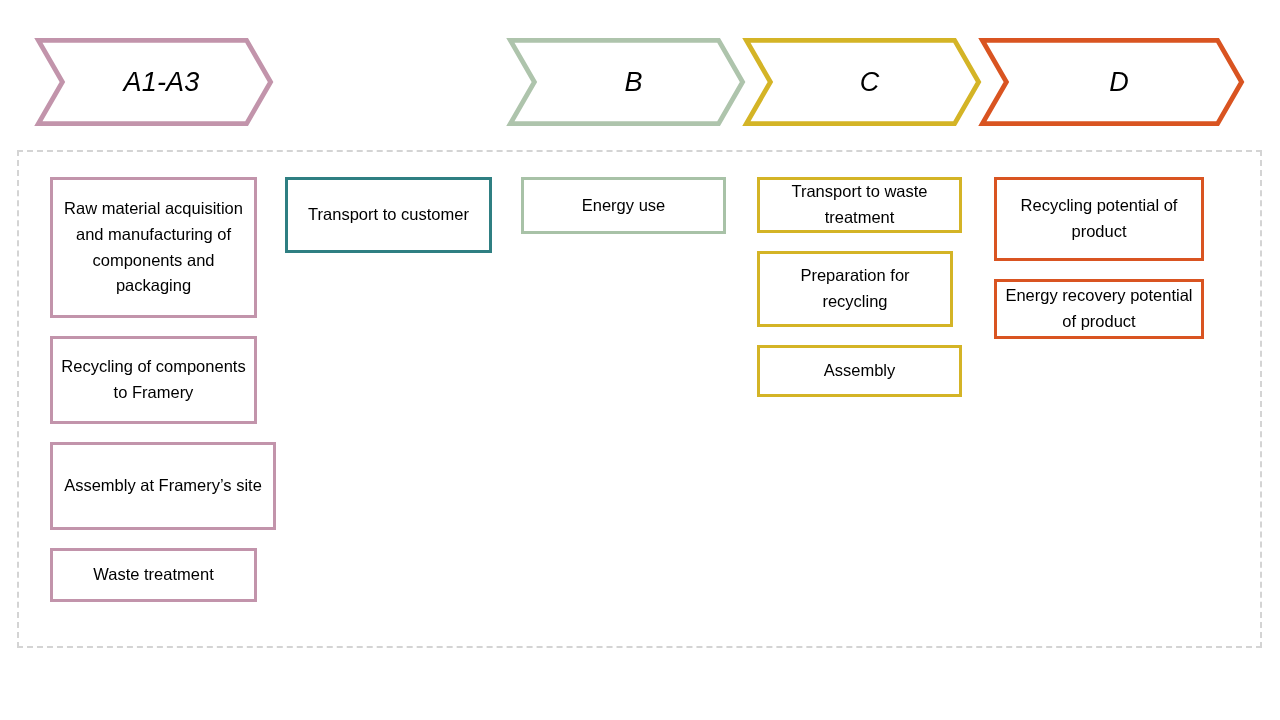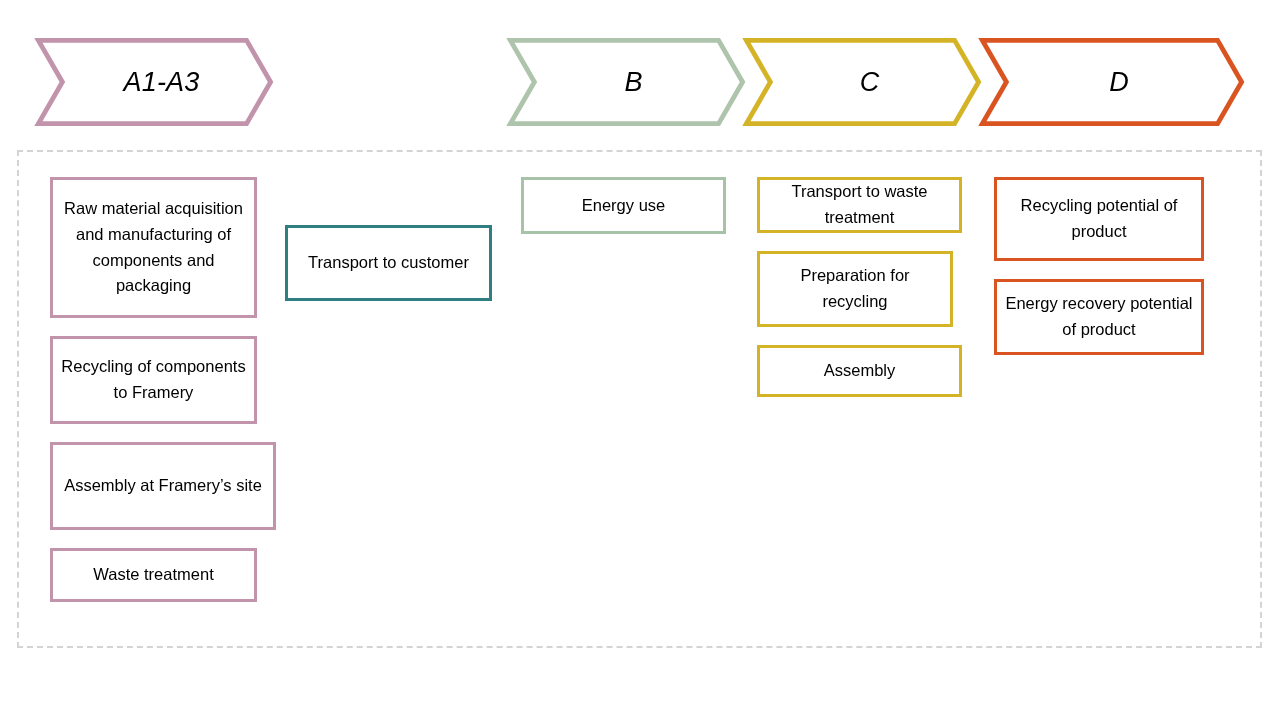--- a/index.html
+++ b/index.html
@@ -127,21 +127,21 @@
         <span>Recycling  of components  to Framery</span>
       </div>
       <div class="module-box" style="width: 226px; height: 88px; border: 3px solid rgb(194, 148, 171);">
         <span>Assembly  at Framery’s site</span>
       </div>
       <div class="module-box" style="width: 207px; height: 54px; border: 3px solid rgb(194, 148, 171);">
         <span>Waste treatment</span>
       </div>
     </div>
     <div class="module-column" style="left: 266px; width: 207px; padding-top: 17px;">
-      <div class="module-box" style="width: 207px; height: 76px; border: 3px solid rgb(47, 127, 130); margin-top: 48px;">
+      <div class="module-box" style="width: 207px; height: 76px; border: 3px solid rgb(47, 127, 130);">
         <span>Transport  to customer</span>
       </div>
     </div>
     <div class="module-column" style="left: 502px; width: 205px; padding-top: 17px;">
       <div class="module-box" style="width: 205px; height: 57px; border: 3px solid rgb(168, 194, 167);">
         <span>Energy use</span>
       </div>
     </div>
     <div class="module-column" style="left: 738px; width: 205px; padding-top: 17px;">
       <div class="module-box" style="width: 205px; height: 56px; border: 3px solid rgb(212, 180, 38);">
@@ -151,17 +151,17 @@
         <span>Preparation  for recycling</span>
       </div>
       <div class="module-box" style="width: 205px; height: 52px; border: 3px solid rgb(212, 180, 38);">
         <span>Assembly</span>
       </div>
     </div>
     <div class="module-column" style="left: 975px; width: 210px; padding-top: 17px;">
       <div class="module-box" style="width: 210px; height: 84px; border: 3px solid rgb(217, 84, 33);">
         <span>Recycling potential of product</span>
       </div>
-      <div class="module-box" style="width: 210px; height: 76px; border: 3px solid rgb(217, 84, 33);">
+      <div class="module-box" style="width: 210px; height: 60px; border: 3px solid rgb(217, 84, 33);">
         <span>Energy recovery potential of product</span>
       </div>
     </div>
   </div>
 
 </body></html>

